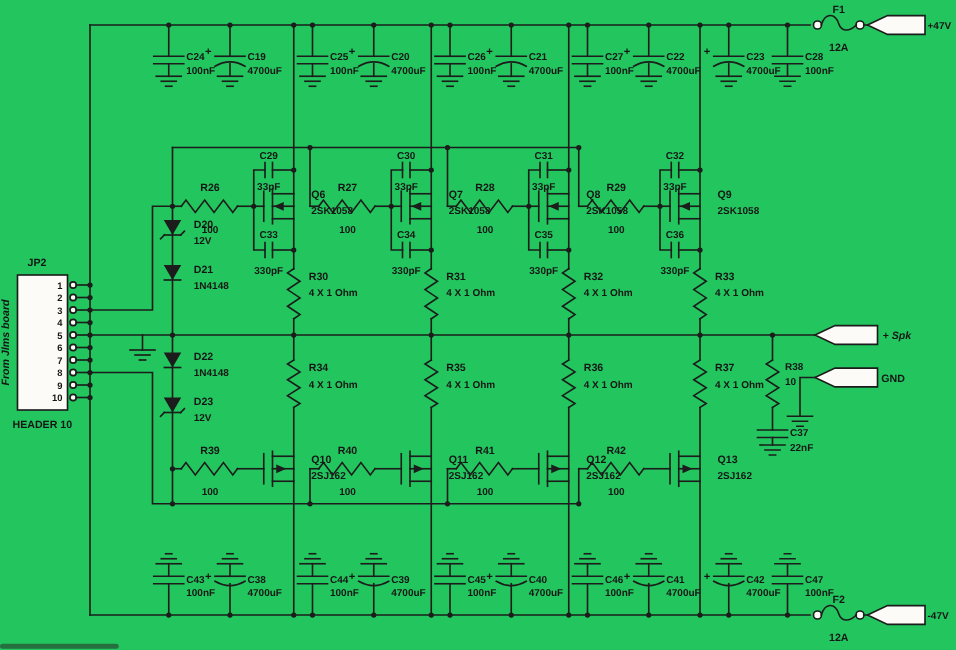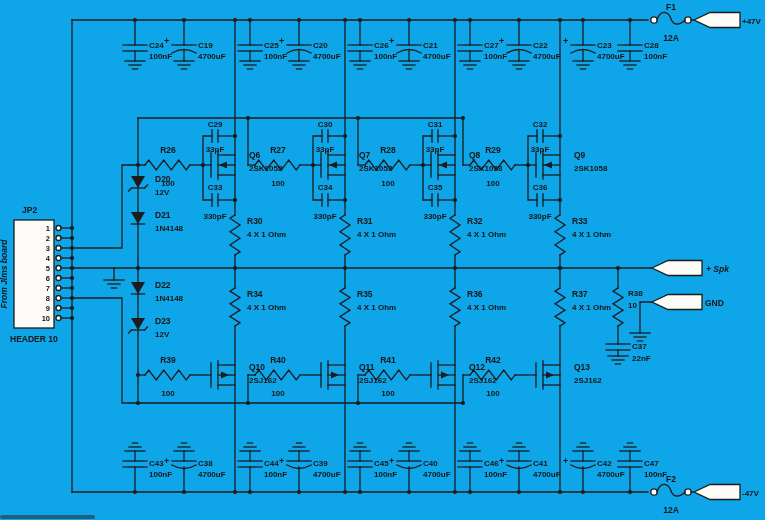--- a/index.html
+++ b/index.html
@@ -1,16 +1,16 @@
 <!DOCTYPE html>
 <html><head>
 <meta charset="utf-8">
 <style>
   html,body{margin:0;padding:0;background:#e8e6e0;}
-  #stage{width:765px;height:520px;margin:0 auto;background:#0ea5e9;position:relative;
+  #stage{width:765px;height:520px;margin:0 auto;background:#22c55e;position:relative;
          font-family:"Liberation Sans",sans-serif;}
   svg text{fill:#161616;font-family:"Liberation Sans",sans-serif;font-weight:bold;}
   svg .wire{stroke:#1c1c1c;stroke-width:1.3;fill:none;stroke-linecap:square;}
   svg .fill{fill:#1c1c1c;stroke:none;}
   svg .open{fill:#fcfbf7;stroke:#1c1c1c;stroke-width:1.3;}
 </style>
 </head>
 <body>
 
 <div id="stage"><svg width="765" height="520" viewBox="0 0 765 520">

